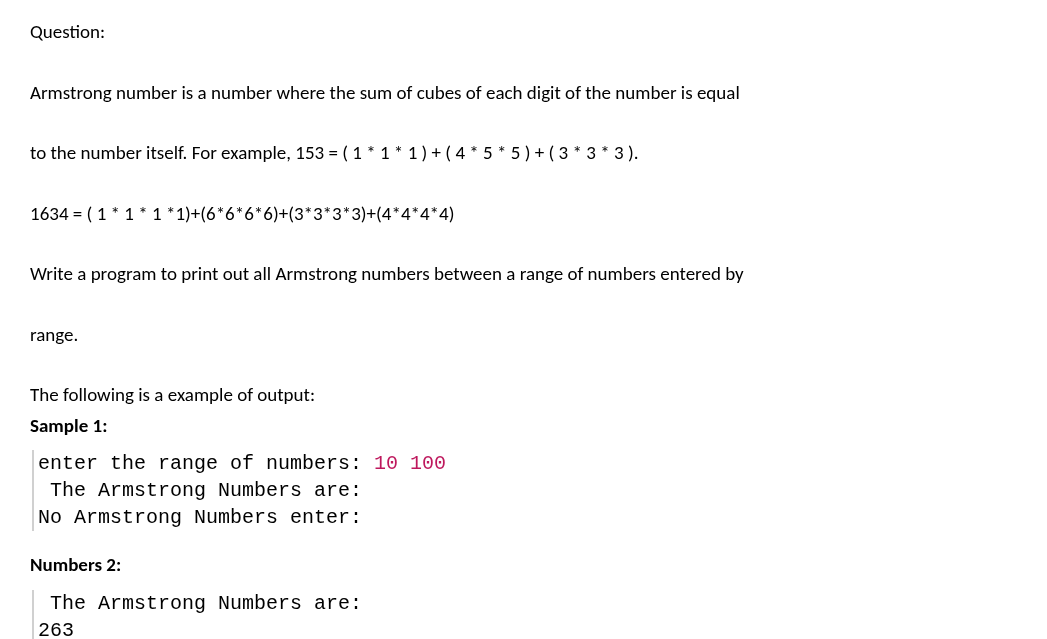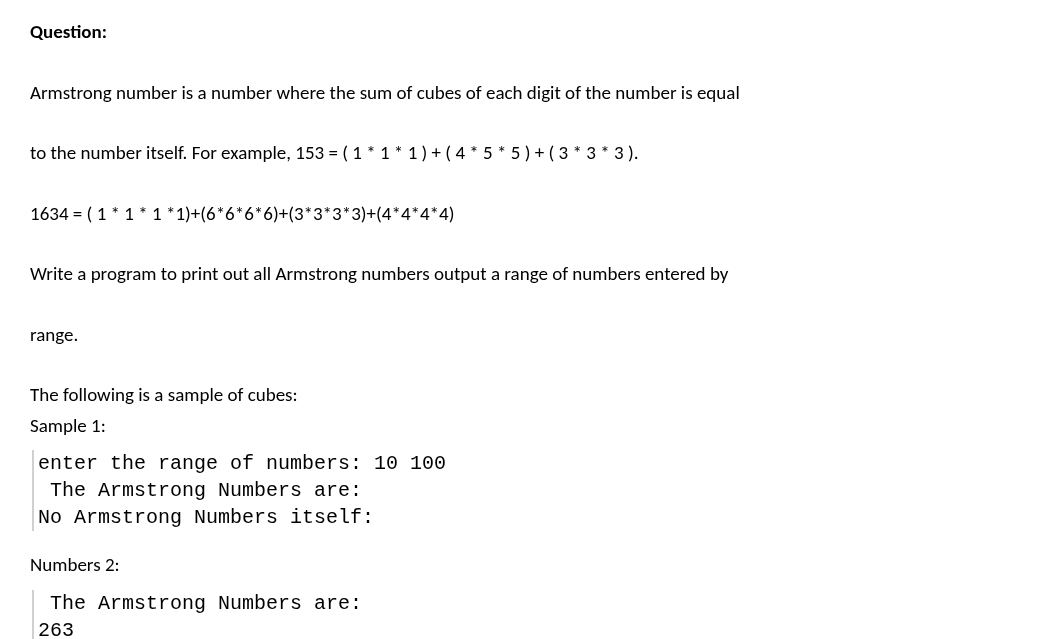--- a/index.html
+++ b/index.html
@@ -5,60 +5,60 @@
     body {
       font-family: Calibri, Arial, sans-serif;
       font-size: 19px;
       color: #000;
       background: #fff;
       margin: 0;
       padding: 18px 30px;
       line-height: 1.5;
     }
     .heading {
-      font-weight: bold;
+      font-weight: normal;
       margin-bottom: 8px;
     }
     .body-text {
       margin-bottom: 2px;
       margin-top: 32px;
     }
     .subheading {
-      font-weight: normal;
+      font-weight: bold;
       margin-bottom: 10px;
     }
     .code-block {
       font-family: Consolas, 'Courier New', monospace;
       font-size: 20px;
       white-space: pre;
       color: #000;
       border-left: 2px solid #d0d0d0;
       padding-left: 4px;
       margin-bottom: 20px;
       margin-left: 2px;
       line-height: 1.35;
     }
     .code-line {
       display: block;
     }
     .code-input {
-      color: #000000;
+      color: #be185d;
     }
   </style>
 </head>
 <body>
 
 <div class="heading">Question:</div>
 
 <div class="body-text">Armstrong number is a number where the sum of cubes of each digit of the number is equal</div>
 <div class="body-text">to the number itself. For example, 153 = ( 1 * 1 * 1 ) + ( 4 * 5 * 5 ) + ( 3 * 3 * 3 ).</div>
 <div class="body-text">1634 = ( 1 * 1 * 1 *1)+(6*6*6*6)+(3*3*3*3)+(4*4*4*4)</div>
-<div class="body-text">Write a program to print out all Armstrong numbers output a range of numbers entered by</div>
+<div class="body-text">Write a program to print out all Armstrong numbers between a range of numbers entered by</div>
 <div class="body-text">range.</div>
-<div class="body-text">The following is a sample of cubes:</div>
+<div class="body-text">The following is a example of output:</div>
 
 <div class="subheading">Sample 1:</div>
 
-<div class="code-block"><span class="code-line"><span>enter the range of numbers: </span><span class="code-input">10 100</span></span><span class="code-line"> The Armstrong Numbers are:</span><span class="code-line">No Armstrong Numbers itself:</span></div>
+<div class="code-block"><span class="code-line"><span>enter the range of numbers: </span><span class="code-input">10 100</span></span><span class="code-line"> The Armstrong Numbers are:</span><span class="code-line">No Armstrong Numbers enter:</span></div>
 
 <div class="subheading">Numbers 2:</div>
 
 <div class="code-block"><span class="code-line"> The Armstrong Numbers are:</span><span class="code-line">263</span><span class="code-line">370</span></div>
 
 </body></html>

